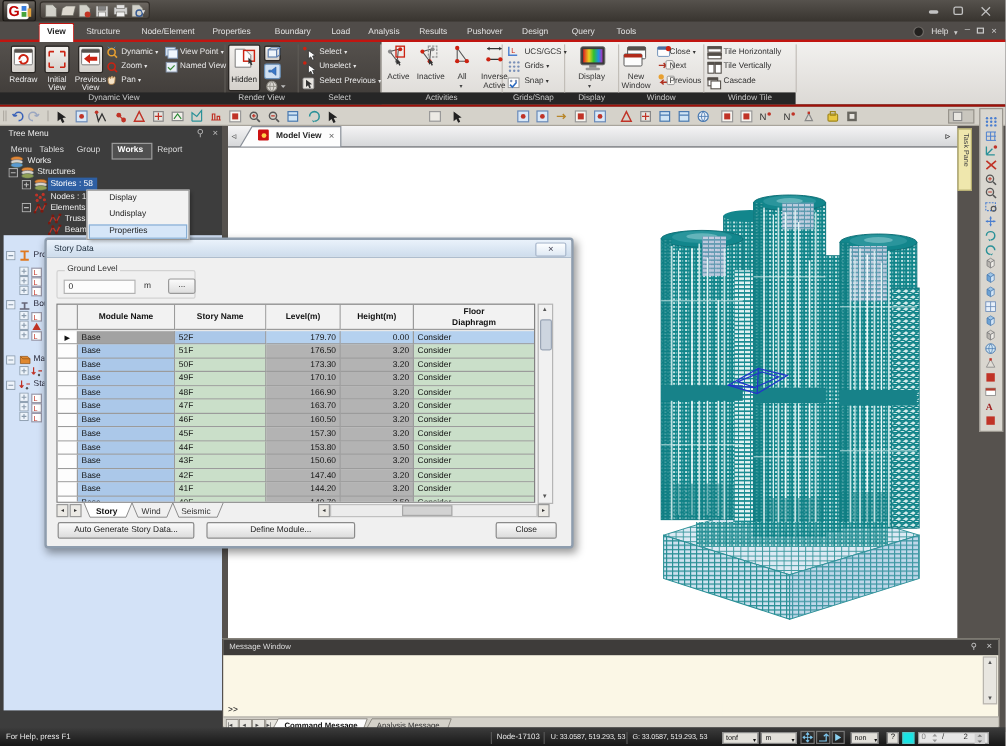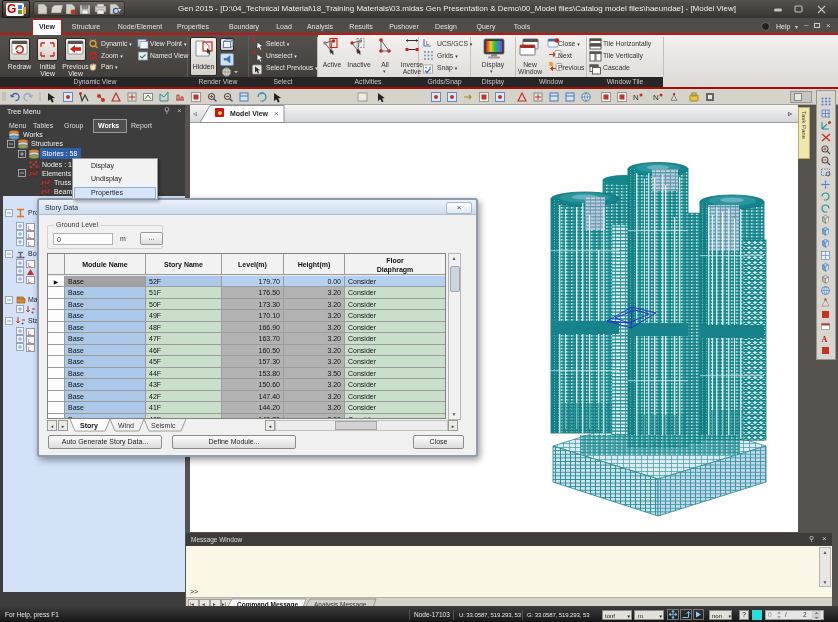--- a/index.html
+++ b/index.html
@@ -33,21 +33,20 @@
           <rect x="46" y="3" width="6" height="3.5" fill="#888"></rect>
           <rect x="46" y="8" width="6" height="4" fill="#fff"></rect>
       <rect x="59" y="4" width="11" height="6" fill="#ddd"></rect>
           <rect x="61" y="2" width="7" height="3" fill="#eee"></rect>
           <rect x="61" y="8" width="7" height="4" fill="#fff"></rect>
       <path d="M74 2 h6 l3 3 v7 h-9 z"></path>
           <circle cx="80" cy="9" r="2.6" fill="none" stroke="#335a99" stroke-width="1.2"></circle>
     </g>
   </svg>
   <div class="abs" style="left:118px;top:6px;color:#ddd;font-size:6px;">▾</div>
-  <div class="abs" style="left:76px;top:4px;width:762px;text-align:center;color:#f2f2f2;font-size:8px;white-space:nowrap;">Gen 2015 - [D:\04_Technical Material\18_Training Materials\03.midas Gen Presentation &amp; Demo\00_Model files\Catalog model files\haeundae] - [Model View]</div>
   <svg class="abs" style="left:772px;top:4px;" width="62" height="11" viewBox="0 0 62 11">
     <g stroke="#c2c2c2" stroke-width="1.1" fill="none">
       <rect x="2" y="4.5" width="8" height="3" rx="1.5" fill="#c2c2c2" stroke="none"></rect>
       <rect x="23" y="2" width="7" height="6" rx="1.2"></rect>
       <path d="M46 2 L53 9 M53 2 L46 9"></path>
     </g>
   </svg>
 </div>
 
 <div class="abs" id="tabrow" style="left:0;top:18px;width:838px;height:17px;background:#504c49;">

